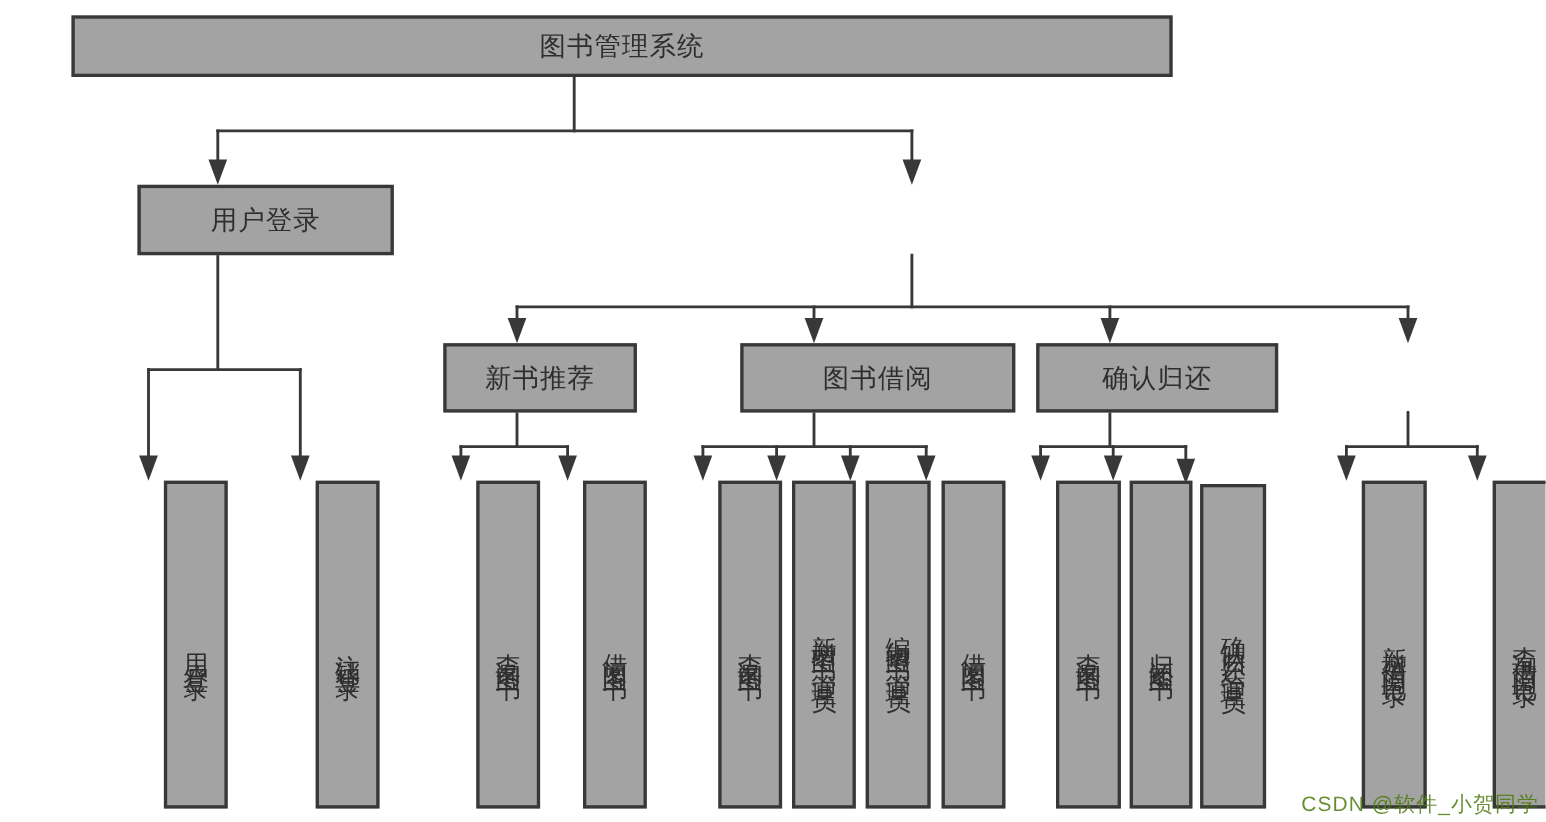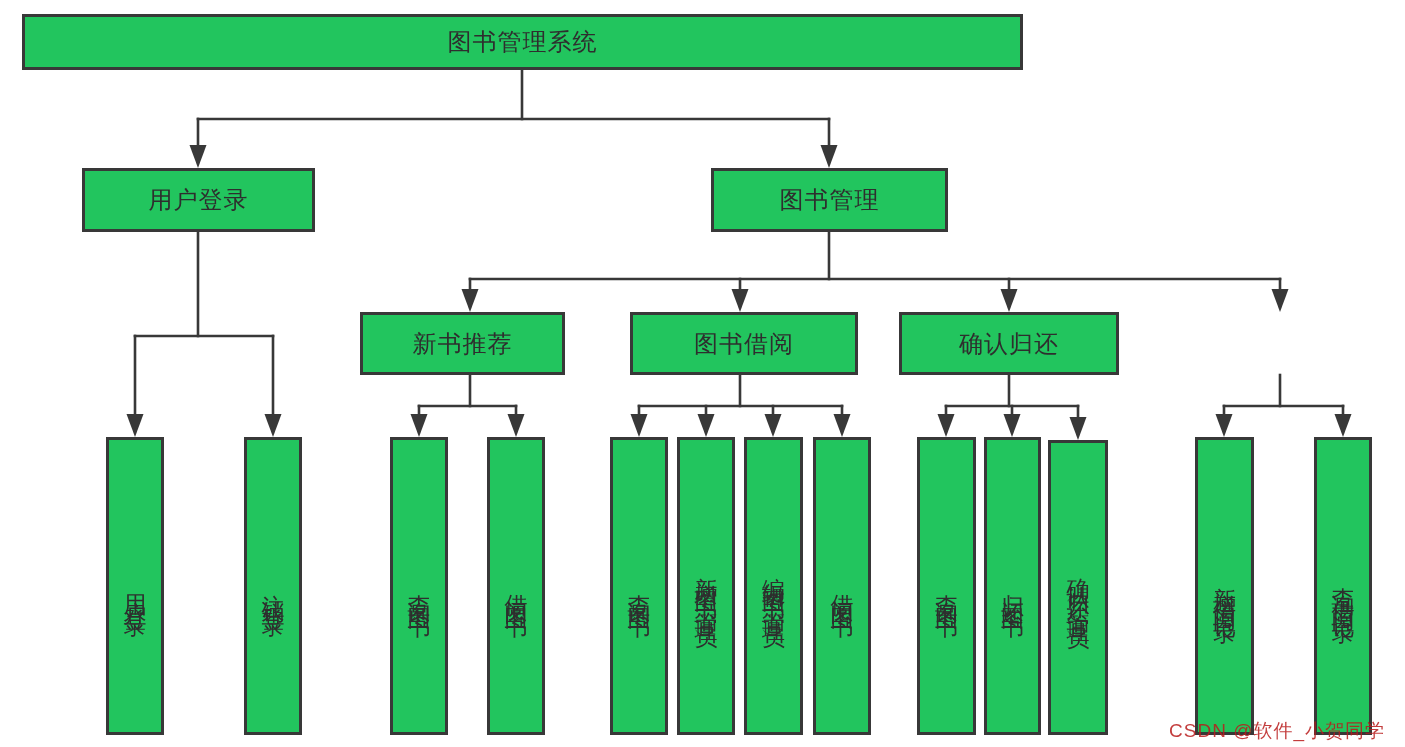--- a/index.html
+++ b/index.html
@@ -7,34 +7,34 @@
     width:1405px;height:747px;position:relative;overflow:hidden;
     font-family:"Liberation Sans","DejaVu Sans",sans-serif;
     color:#2e2e2e;
   }
   .stage{position:absolute;left:0;top:0;width:1405px;height:747px;}
   .connectors{position:absolute;left:0;top:0;z-index:1;pointer-events:none;}
   .cline{stroke:#383838;stroke-width:2.6;stroke-linecap:square;}
   .chead{fill:#383838;stroke:none;}
   .node{
     position:absolute;z-index:2;box-sizing:border-box;
-    border:3px solid #383838;background:#22c55e;
-    display:flex;align-items:center;justify-content:center;
+    border:3px solid #383838;background:#a3a3a3;
+    display:flex;align-items:center;justify-content:center;margin-left:43px;
   }
   .hnode .lbl{
     font-size:24px;letter-spacing:1px;white-space:nowrap;
   }
   .vnode .lbl{
     writing-mode:vertical-rl;text-orientation:mixed;
     font-size:23px;letter-spacing:7px;line-height:1;
     transform:translateY(4px);
   }
   .watermark{
-    position:absolute;right:20px;bottom:3px;z-index:3;
-    font-size:19px;color:#b91c1c;opacity:0.85;letter-spacing:1px;
+    position:absolute;right:6px;bottom:3px;z-index:3;
+    font-size:19px;color:#4d7c0f;opacity:0.85;letter-spacing:1px;
     white-space:nowrap;
   }
 </style>
 </head>
 <body>
 
 <div class="stage">
 
   <svg class="connectors" width="1405" height="747" viewBox="0 0 1405 747">
       <line x1="522" y1="70" x2="522" y2="119" class="cline"></line>
@@ -91,28 +91,25 @@
       <polygon points="1334.5,414 1351.5,414 1343,437" class="chead"></polygon>
     </svg>
 
   <div class="node hnode" style="left:22px;top:14px;width:1001px;height:56px">
     <span class="lbl">图书管理系统</span>
   </div>
 
   <div class="node hnode" style="left:82px;top:168px;width:233px;height:64px">
     <span class="lbl">用户登录</span>
   </div>
-  <div class="node hnode" style="left:711px;top:168px;width:237px;height:64px">
-    <span class="lbl">图书管理</span>
-  </div>
 
-  <div class="node hnode" style="left:360px;top:312px;width:205px;height:63px">
+  <div class="node hnode" style="left:360px;top:312px;width:176px;height:63px">
     <span class="lbl">新书推荐</span>
   </div>
-  <div class="node hnode" style="left:630px;top:312px;width:228px;height:63px">
+  <div class="node hnode" style="left:630px;top:312px;width:250px;height:63px">
     <span class="lbl">图书借阅</span>
   </div>
   <div class="node hnode" style="left:899px;top:312px;width:220px;height:63px">
     <span class="lbl">确认归还</span>
   </div>
 
   <div class="node vnode" style="left:106px;top:437px;width:58px;height:298px">
     <span class="lbl">用户登录</span>
   </div>
   <div class="node vnode" style="left:244px;top:437px;width:58px;height:298px">

